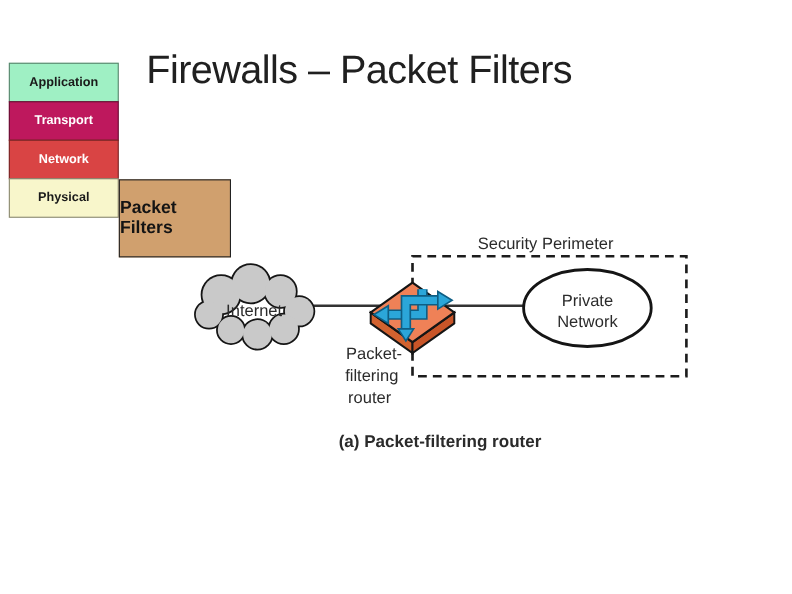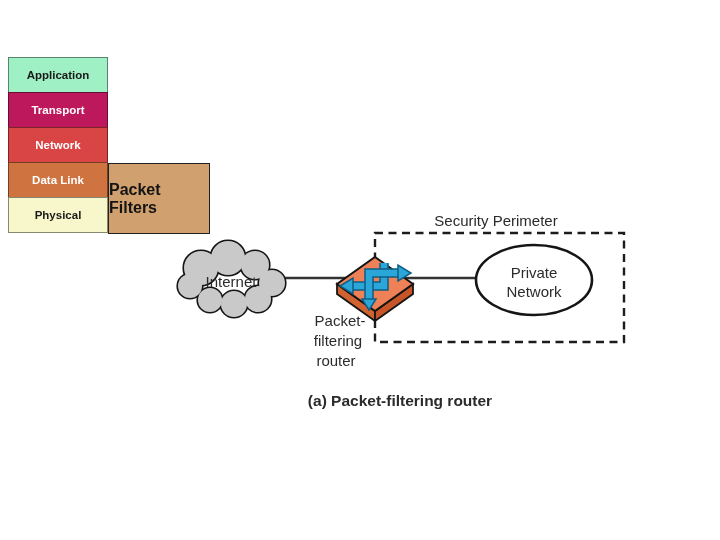--- a/index.html
+++ b/index.html
@@ -43,33 +43,31 @@
   .diagram-svg{position:absolute;left:160px;top:200px;width:480px;height:225px;}
 
   .fig-label{font-family:"Liberation Sans", sans-serif;font-size:15px;fill:#2b2b2b;}
   .fig-caption{font-family:"Liberation Sans", sans-serif;font-size:15.5px;font-weight:600;fill:#2b2b2b;}
 </style>
 </head>
 <body>
 
 <div class="slide">
 
+  <div class="slide-title">Firewalls – Packet Filters</div>
 
   <div class="osi-stack">
     <div class="osi-layer layer-0">
         <span>Application</span>
       </div>
     <div class="osi-layer layer-3">
         <span>Transport</span>
       </div>
     <div class="osi-layer layer-4">
         <span>Network</span>
-      </div>
-    <div class="osi-layer layer-5">
-        <span>Data Link</span>
       </div>
     <div class="osi-layer layer-6">
         <span>Physical</span>
       </div>
   </div>
 
   <div class="pf-box">
     <span>Packet Filters</span>
   </div>
 

